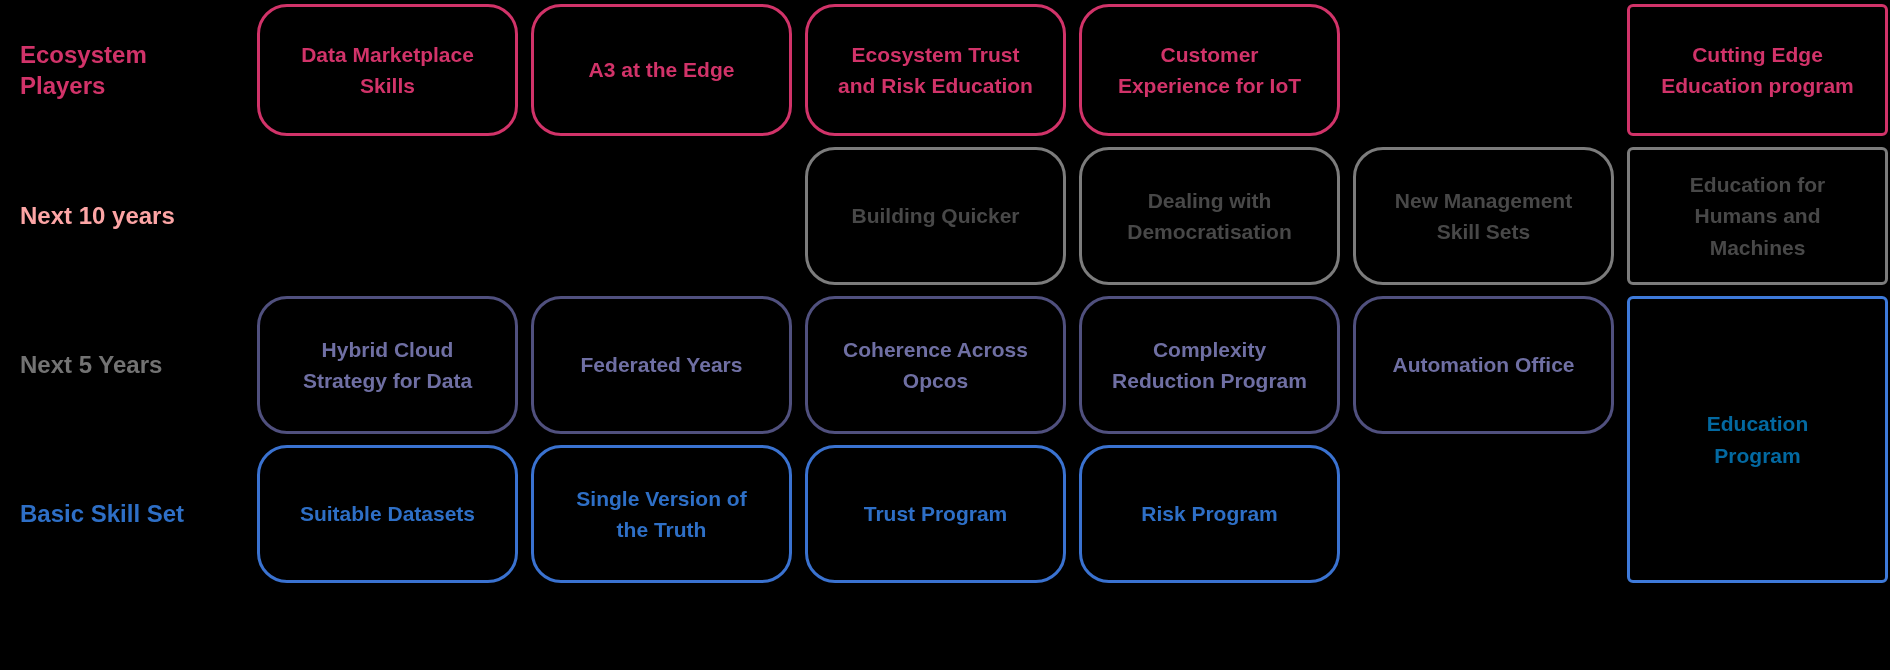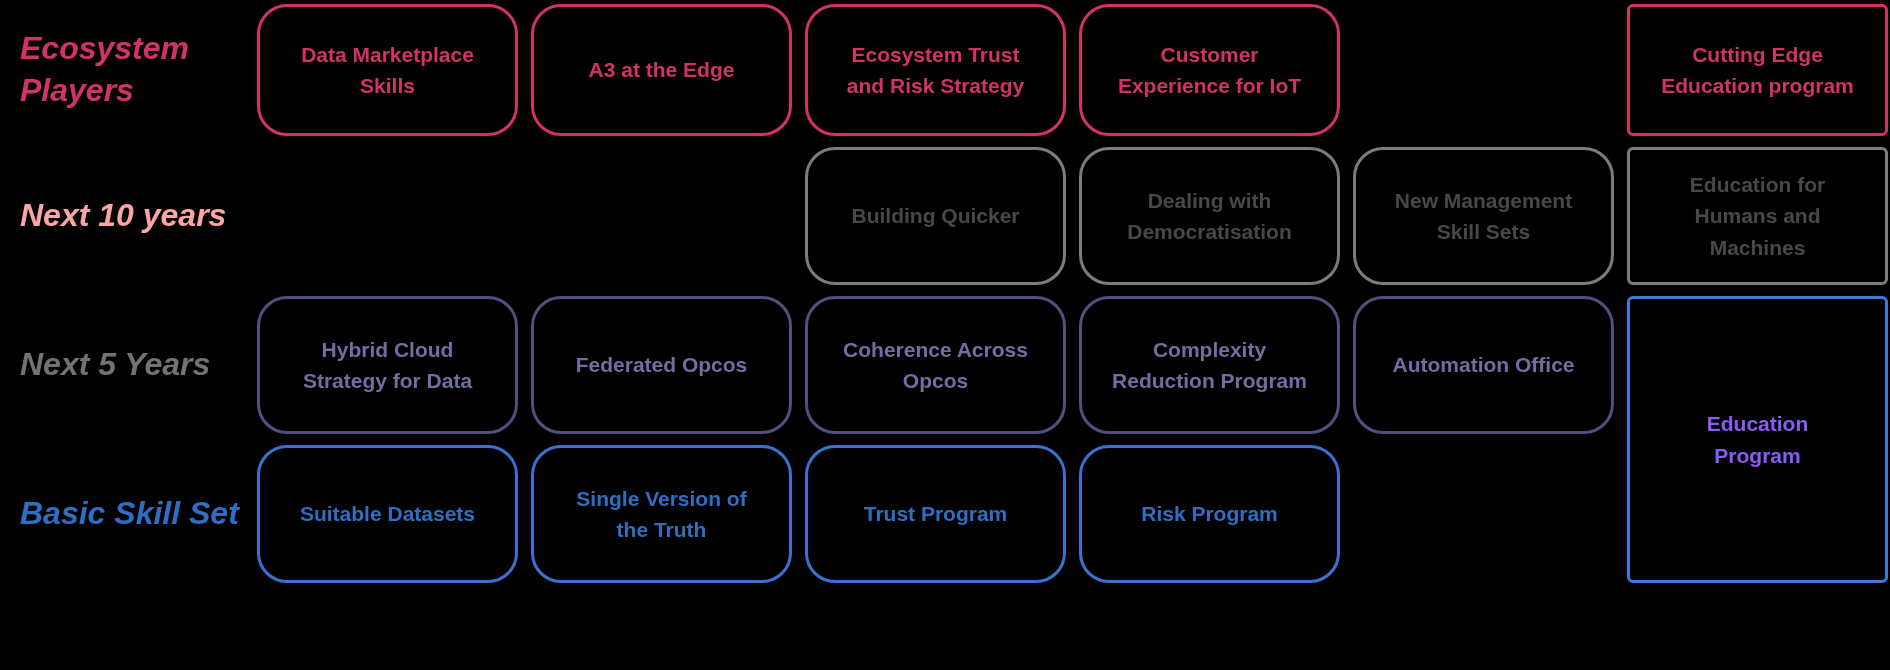--- a/index.html
+++ b/index.html
@@ -15,68 +15,68 @@
     display:grid;
     grid-template-columns:244px repeat(6, 261px);
     grid-template-rows:132px 138px 138px 138px;
     column-gap:13px;row-gap:11px;
     padding-top:4px;
     box-sizing:border-box;
   }
   .row-label{
     display:flex;align-items:center;
     padding-left:20px;
-    font-size:32px;font-weight:bold;line-height:1.3;font-style:italic;
+    font-size:24px;font-weight:bold;line-height:1.3;
   }
   .lbl-pink{color:#D13369;max-width:180px;}
   .lbl-gray{color:#fca5a5;}
   .lbl-purple{color:#737373;}
   .lbl-blue{color:#2E6FC6;}
   .box{
     display:flex;align-items:center;justify-content:center;
     text-align:center;
     border:3.5px solid;
     border-radius:30px;
     font-size:21px;font-weight:bold;line-height:1.5;
     padding:0 26px;
     box-sizing:border-box;
   }
   .box-pink  {border-color:#D13369;color:#D13369;}
   .box-gray  {border-color:#7C7C7C;color:#484848;}
   .box-purple{border-color:#50507E;color:#6F6FA3;}
   .box-blue  {border-color:#3A72D0;color:#2E6FC6;}
-  .box-tall  {border-color:#3E7ADA;color:#8b5cf6;grid-row:3 / span 2;padding:0 55px;}
+  .box-tall  {border-color:#3E7ADA;color:#0369a1;grid-row:3 / span 2;padding:0 55px;}
   .c1{grid-column:2;} .c2{grid-column:3;} .c3{grid-column:4;}
   .c4{grid-column:5;} .c5{grid-column:6;} .c6{grid-column:7;border-radius:6px;}
   .r1{grid-row:1;} .r2{grid-row:2;} .r3{grid-row:3;} .r4{grid-row:4;}
 </style>
 </head>
 <body>
 
 <div id="stage">
   <div id="grid">
 
     <div class="row-label lbl-pink r1">Ecosystem Players</div>
     <div class="row-label lbl-gray r2">Next 10 years</div>
     <div class="row-label lbl-purple r3">Next 5 Years</div>
     <div class="row-label lbl-blue r4">Basic Skill Set</div>
 
     <div class="box box-pink r1 c1">Data Marketplace Skills</div>
     <div class="box box-pink r1 c2">A3 at the Edge</div>
-    <div class="box box-pink r1 c3">Ecosystem Trust and Risk Strategy</div>
+    <div class="box box-pink r1 c3">Ecosystem Trust and Risk Education</div>
     <div class="box box-pink r1 c4">Customer Experience for IoT</div>
     <div class="box box-pink r1 c6">Cutting Edge Education program</div>
 
     <div class="box box-gray r2 c3">Building Quicker</div>
     <div class="box box-gray r2 c4">Dealing with Democratisation</div>
     <div class="box box-gray r2 c5">New Management Skill Sets</div>
     <div class="box box-gray r2 c6">Education for Humans and Machines</div>
 
     <div class="box box-purple r3 c1">Hybrid Cloud Strategy for Data</div>
-    <div class="box box-purple r3 c2">Federated Opcos</div>
+    <div class="box box-purple r3 c2">Federated Years</div>
     <div class="box box-purple r3 c3">Coherence Across Opcos</div>
     <div class="box box-purple r3 c4">Complexity Reduction Program</div>
     <div class="box box-purple r3 c5">Automation Office</div>
 
     <div class="box box-tall c6">Education Program</div>
 
     <div class="box box-blue r4 c1">Suitable Datasets</div>
     <div class="box box-blue r4 c2">Single Version of the Truth</div>
     <div class="box box-blue r4 c3">Trust Program</div>
     <div class="box box-blue r4 c4">Risk Program</div>

